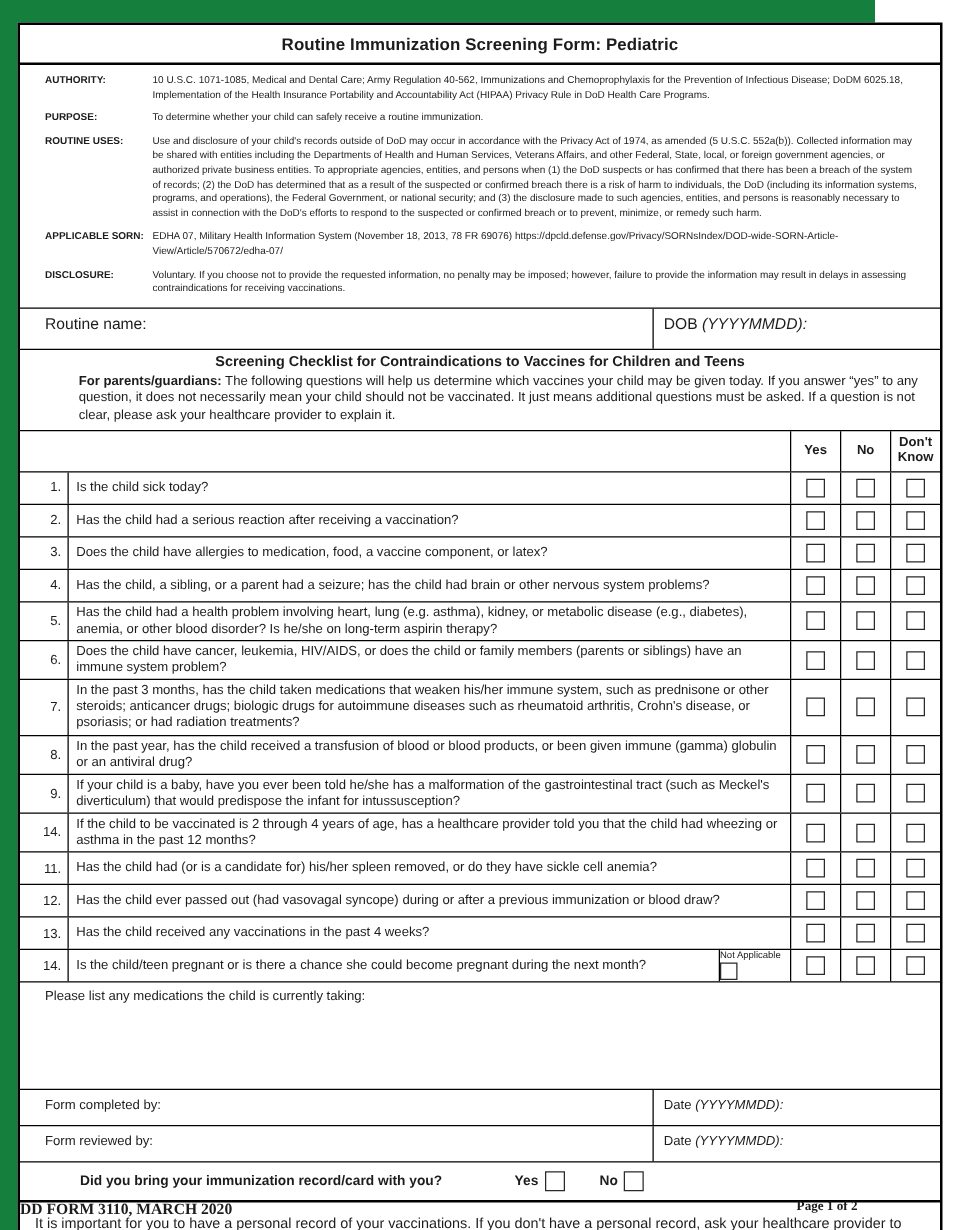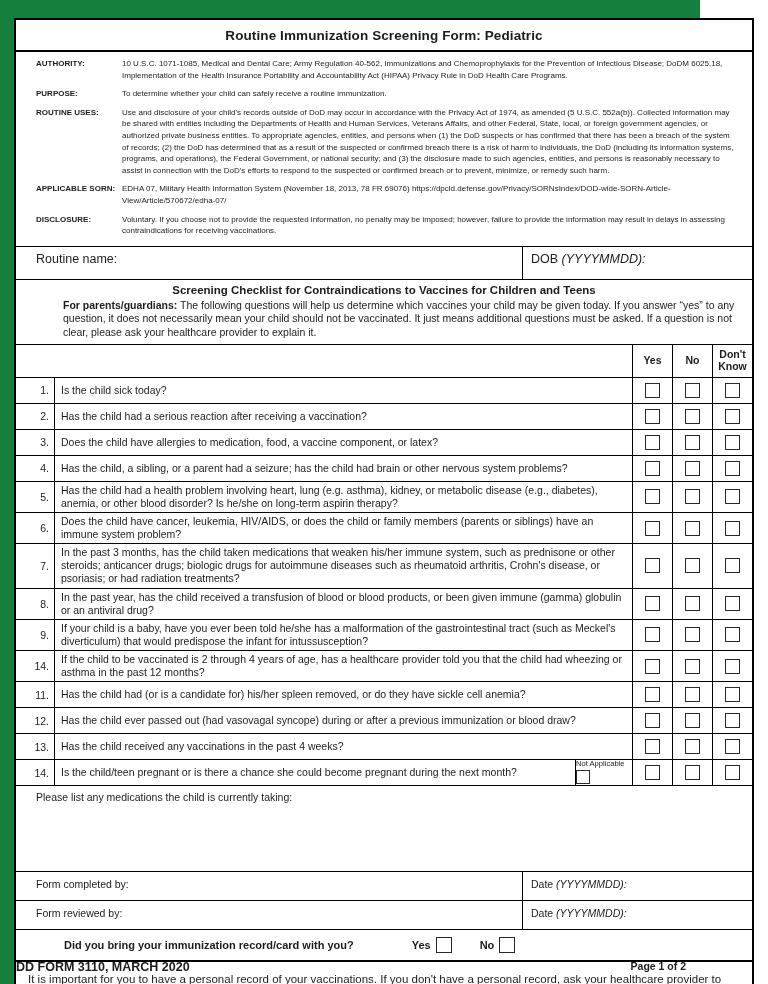--- a/index.html
+++ b/index.html
@@ -52,21 +52,21 @@
   .date-cell { width: 230px; flex: 0 0 230px; border-left: 1px solid #000; font-size: 10.5px; padding: 6px 6px 10px 8px; }
   
   .record-row { display: flex; align-items: center; border-top: 1px solid #000; padding: 7px 0 7px 48px; font-size: 11px; font-weight: bold; }
   .record-q { margin-right: 58px; }
   .record-opt { display: flex; align-items: center; margin-right: 28px; }
   .record-opt .opt-label { margin-right: 5px; }
   .record-opt .checkbox { width: 16px; height: 16px; }
   
   .important-box { border-top: 2.5px solid #000; padding: 9px 12px 10px 12px; font-size: 11.5px; line-height: 1.55; }
   
-  .footer { position: absolute; left: 16px; right: 14px; top: 960px; display: flex; justify-content: space-between; align-items: flex-start; }
+  .footer { position: absolute; left: 16px; right: 14px; top: 960px; display: flex; justify-content: space-between; align-items: flex-start; font-family: Liberation Serif, serif; }
   .footer .f-left { font-weight: bold; font-size: 12.5px; }
   .footer .f-right { font-weight: bold; font-size: 10.5px; }
 </style>
 </head>
 <body>
 
 <div class="page">
   <div class="form-outer">
 
     <div class="title-box">

